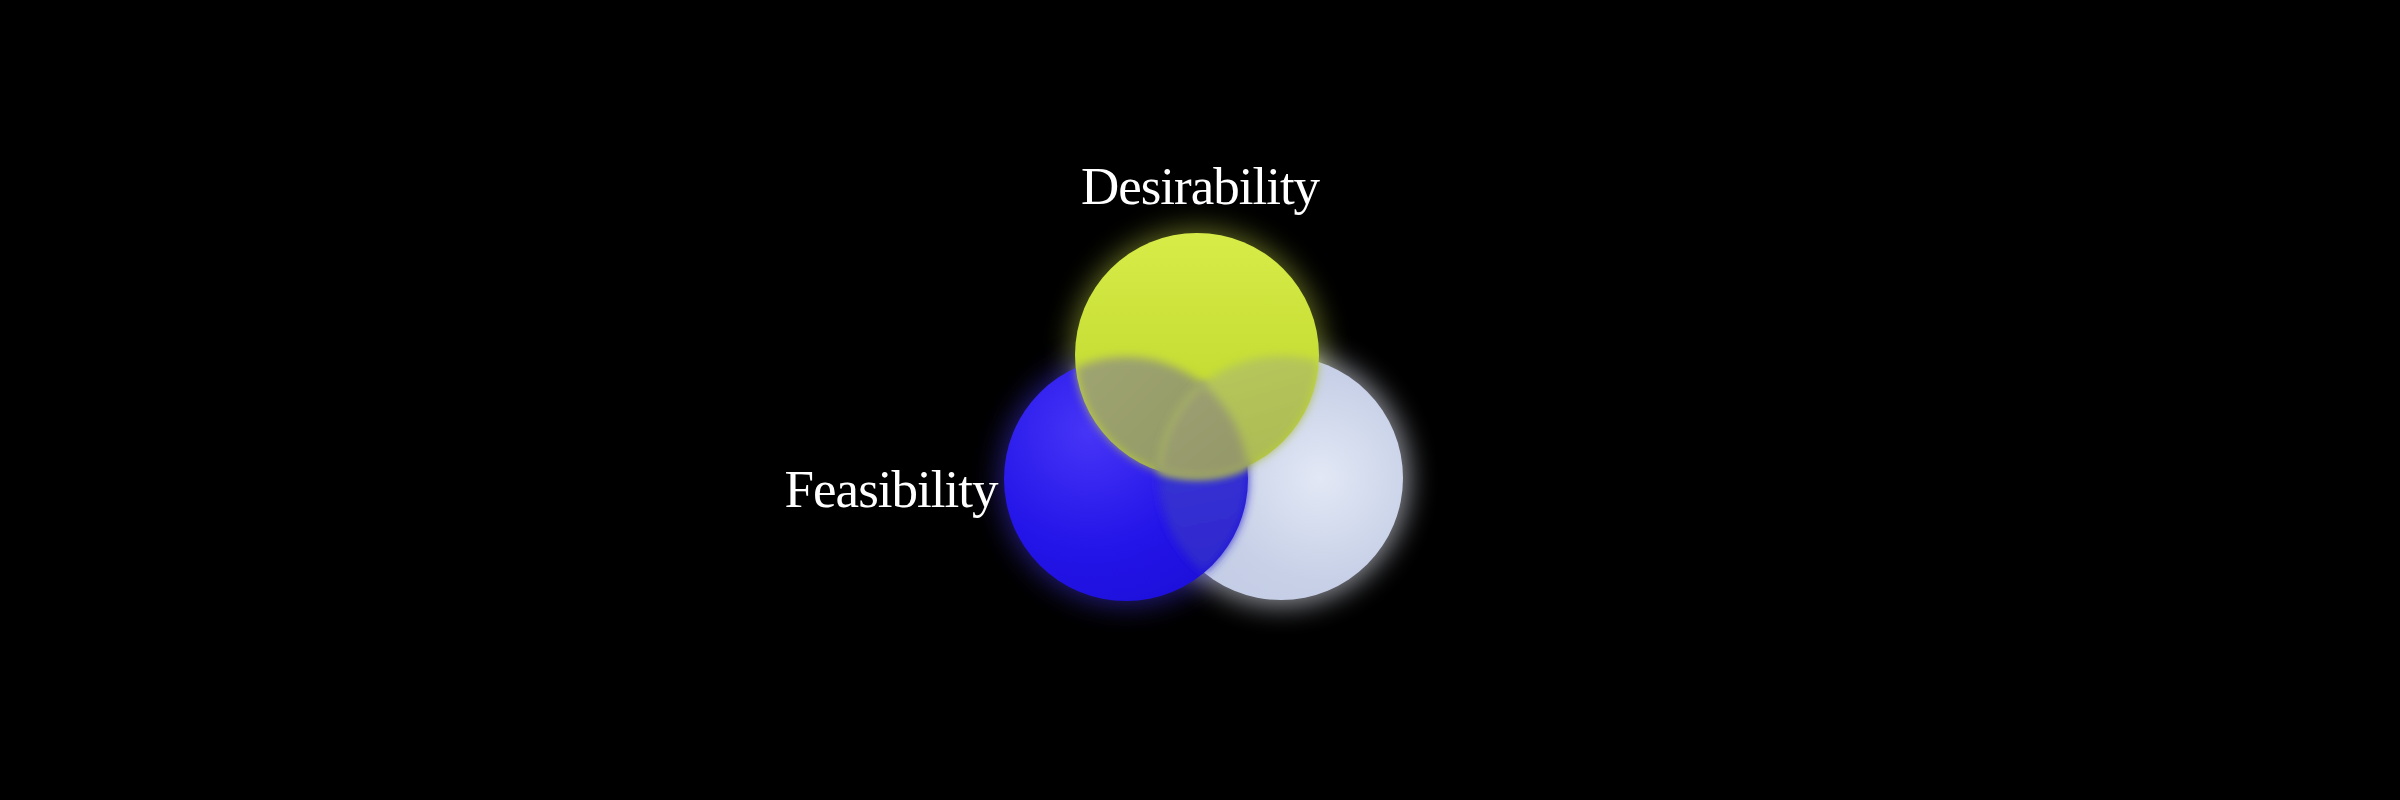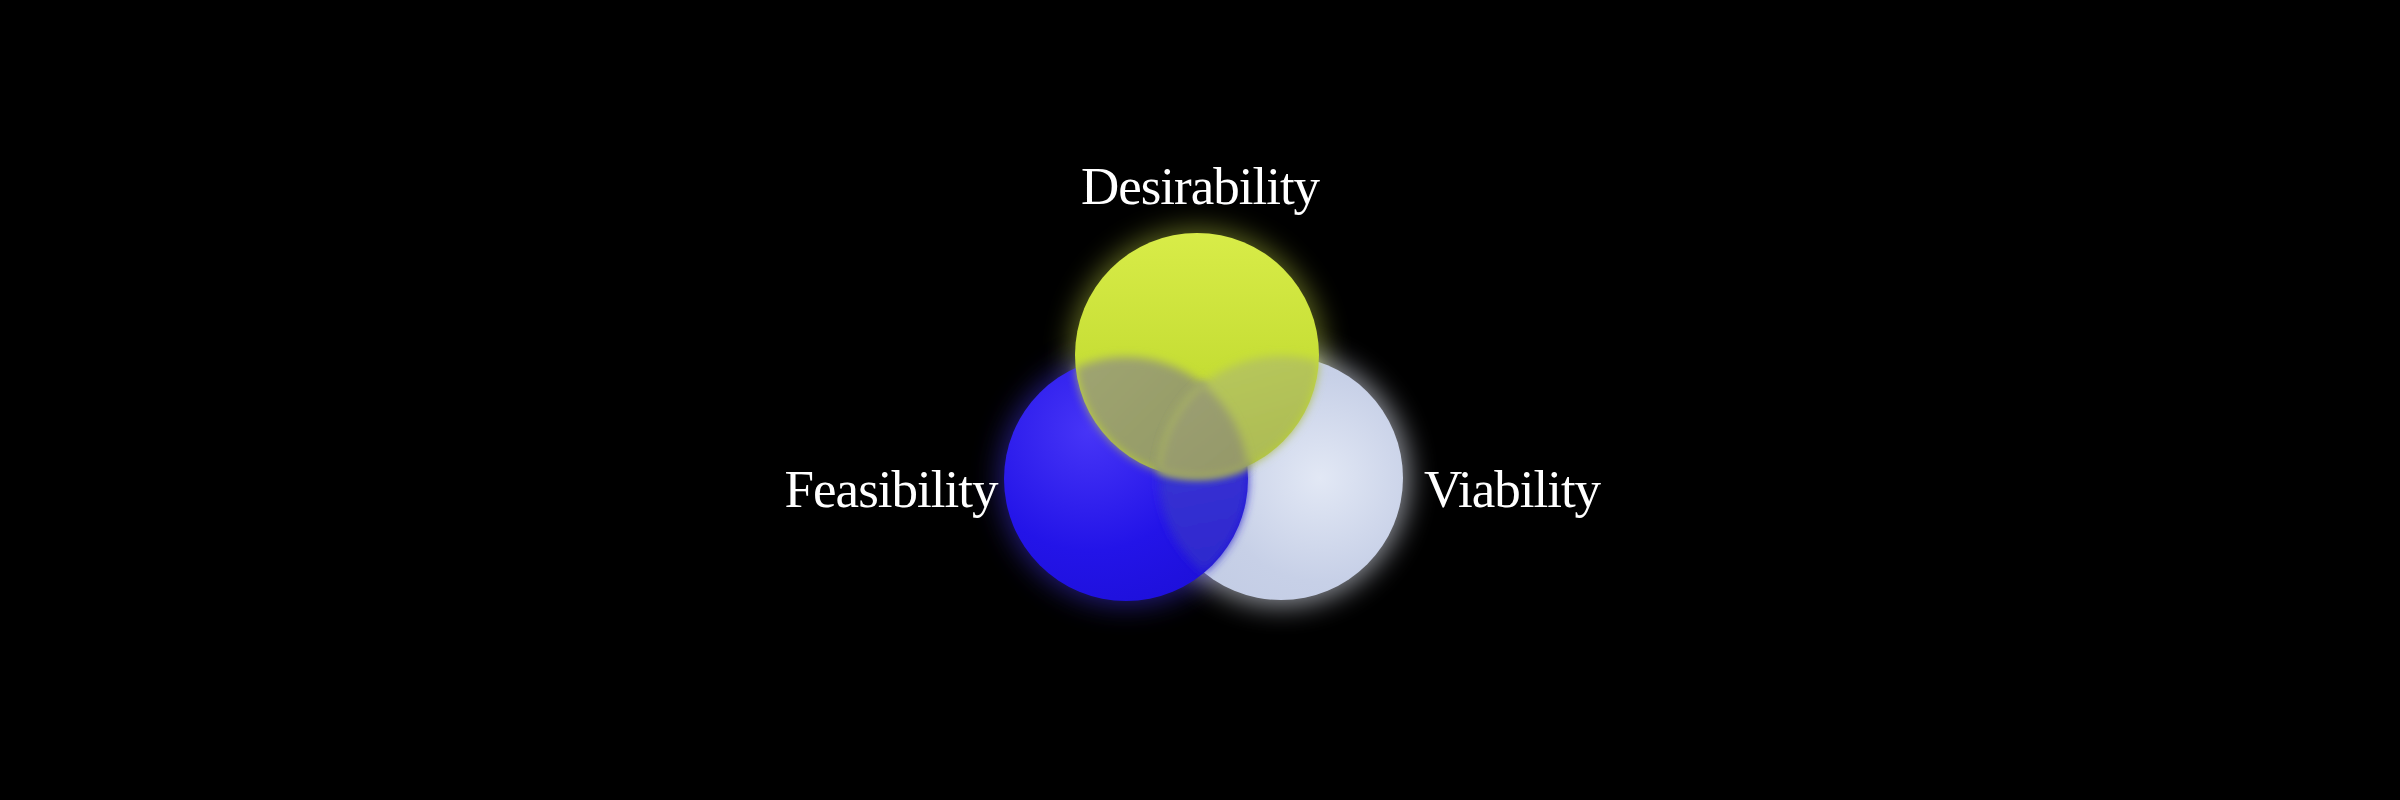--- a/index.html
+++ b/index.html
@@ -125,15 +125,14 @@
           <circle cx="1197" cy="355" r="122" fill="url(#gradC)"></circle>
         </g>
       </g>
     </g>
   </svg>
 
   <div class="venn-label" style="left:1200px; top:186px;">Desirability</div>
 
   <div class="venn-label" style="left:871px; top:489px;margin-left:20px;">Feasibility</div>
 
-  <div class="venn-label" style="left:1512px; top:489px;">Viability</div>
 
 </div>
 
 </body></html>

